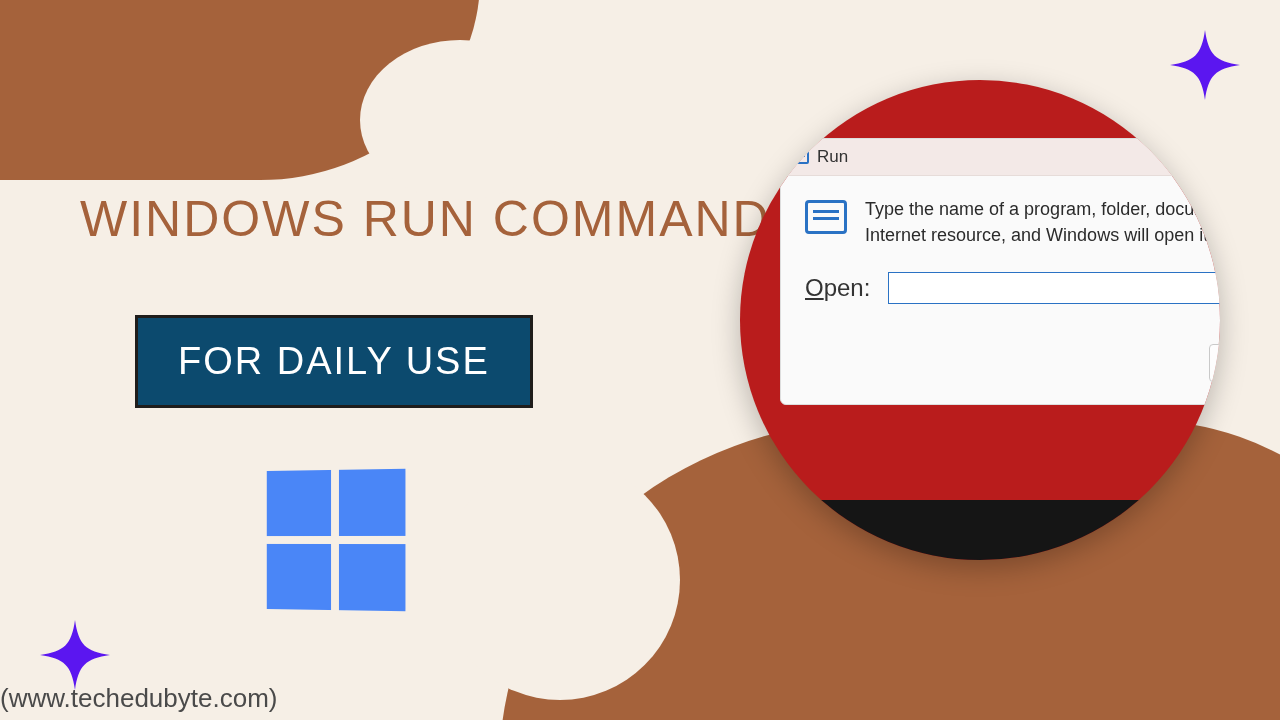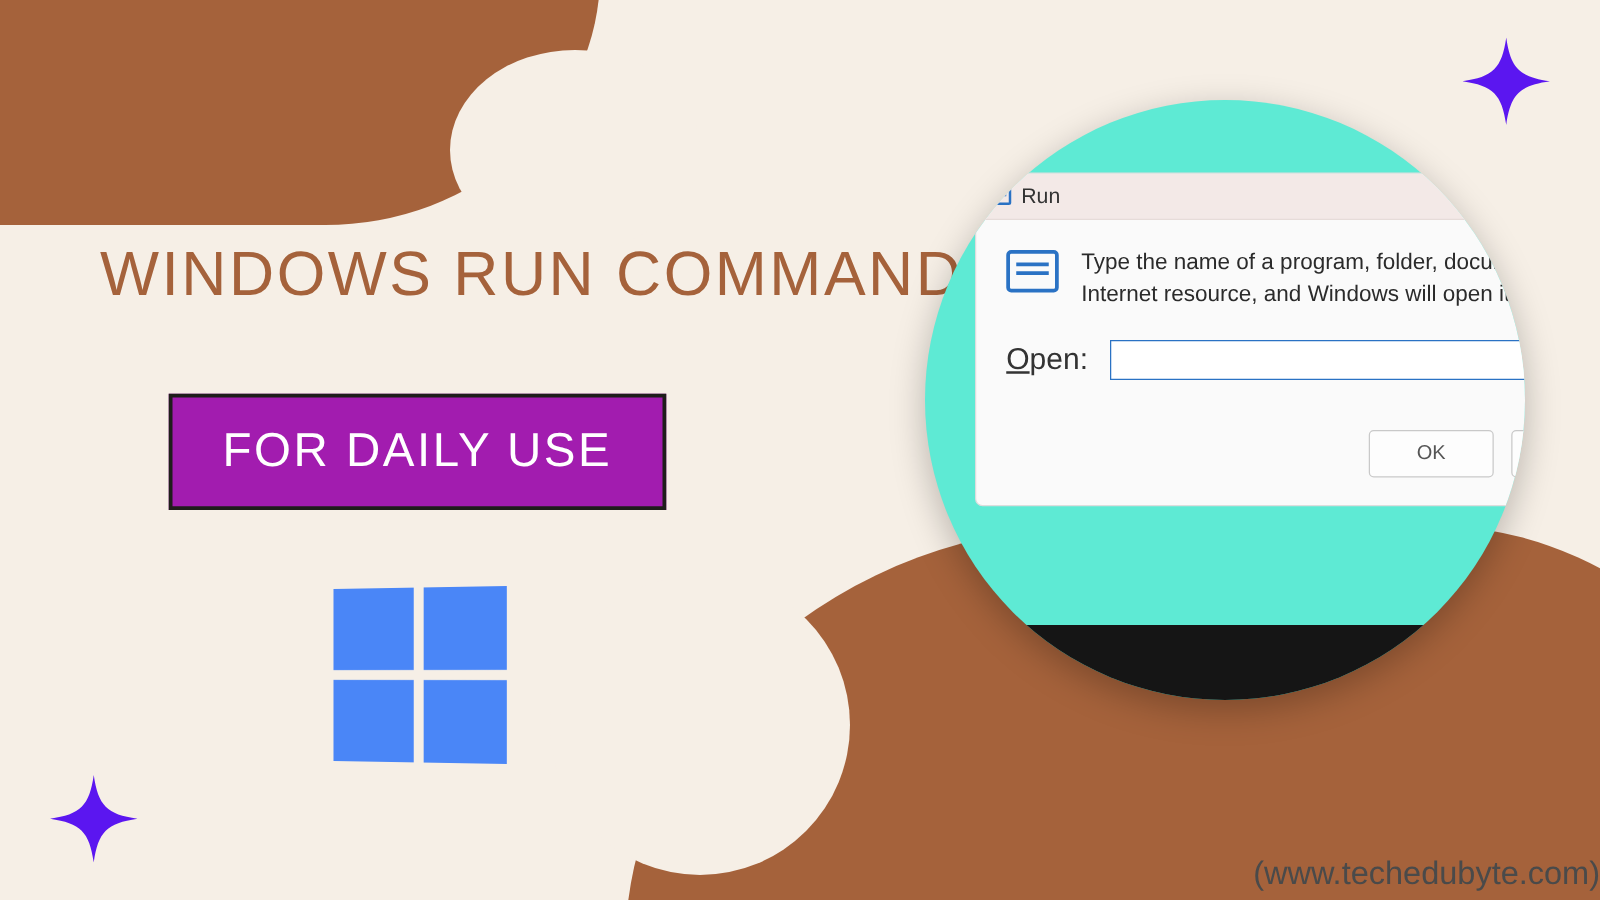--- a/index.html
+++ b/index.html
@@ -71,21 +71,21 @@
     font-size: 50px;
     letter-spacing: 2px;
     color: #a5623b;
   }
 
   
   .badge {
     position: absolute;
     top: 315px;
     left: 135px;
-    background: #a21caf;
+    background: #0c4a6e;
     border: 3px solid #1f1d1b;
     padding: 22px 40px;
   }
   .badge span {
     color: #fff;
     font-family: 'Arial Black', Impact, sans-serif;
     font-size: 38px;
     letter-spacing: 2px;
   }
 
@@ -108,21 +108,21 @@
 
   
   .circle-wrap {
     position: absolute;
     top: 80px;
     right: 60px;
     width: 480px;
     height: 480px;
     border-radius: 50%;
     overflow: hidden;
-    background: #5eead4;
+    background: #b91c1c;
     box-shadow: 0 8px 28px rgba(0,0,0,0.25);
   }
   .run-dialog {
     position: absolute;
     top: 58px;
     left: 40px;
     width: 560px;
     background: #fafafa;
     border: 1px solid #ddd;
     border-radius: 6px;
@@ -220,21 +220,21 @@
     width: 30px; height: 30px;
     border: 3px solid #fff;
     border-radius: 50%;
   }
 
   
   .footer {
     position: absolute;
     bottom: 6px;
     left: 0; right: 0;
-    text-align: right;
+    text-align: left;
     font-size: 26px;
     color: #4a4a4a;
   }
 </style>
 </head>
 <body>
 
 <div class="blob-top-left"></div>
 <div class="blob-bottom-right"></div>
 
@@ -271,21 +271,20 @@
     <div class="run-body">
       <div class="run-row1">
         <div class="run-big-icon"></div>
         <div class="run-desc">Type the name of a program, folder, document, or Internet resource, and Windows will open it for you.</div>
       </div>
       <div class="run-row2">
         <div class="run-open-label"><span class="ul">O</span><span>pen:</span></div>
         <input class="run-input" type="text" value="" style="">
       </div>
       <div class="run-buttons">
-        <button>OK</button>
         <button>Cancel</button>
       </div>
     </div>
   </div>
   <div class="taskbar">
     <div class="search-circle"></div>
   </div>
 </div>
 
 <div class="footer">(www.techedubyte.com)</div>

